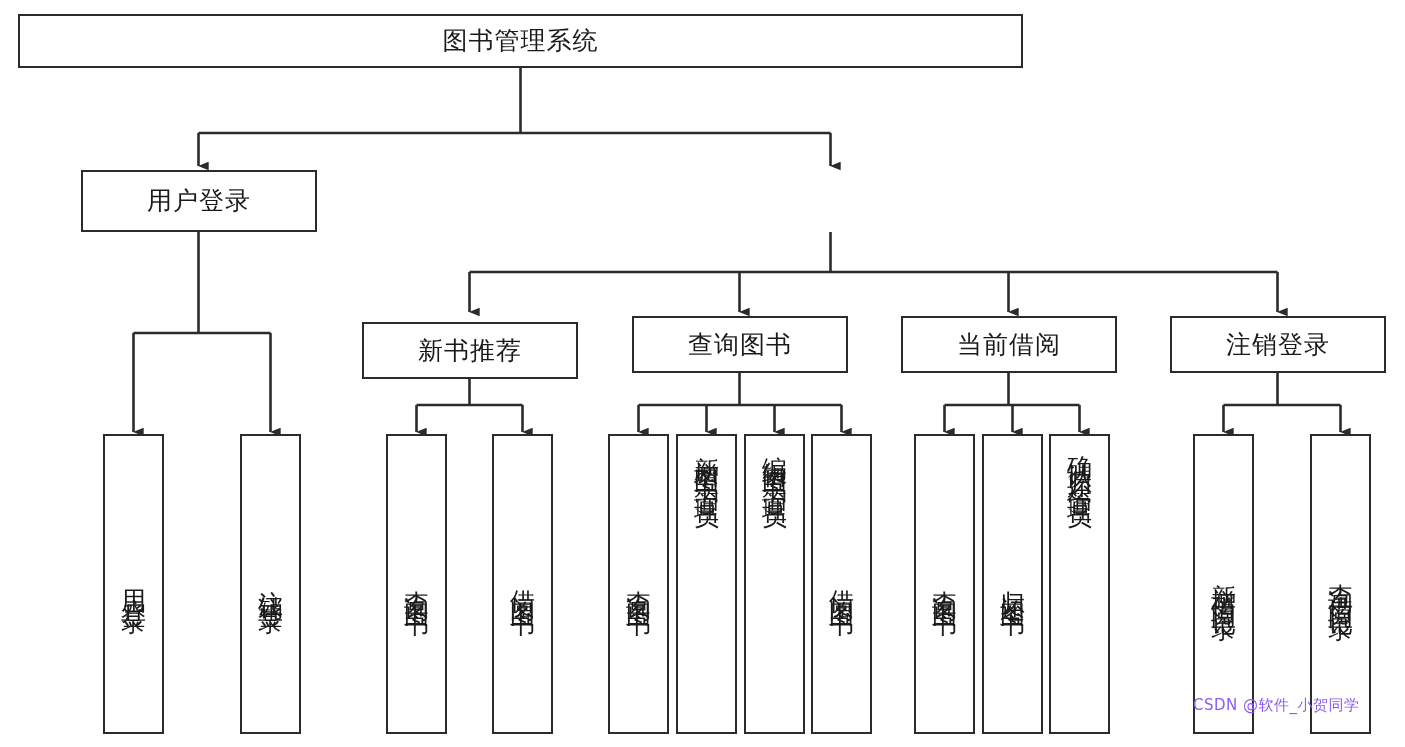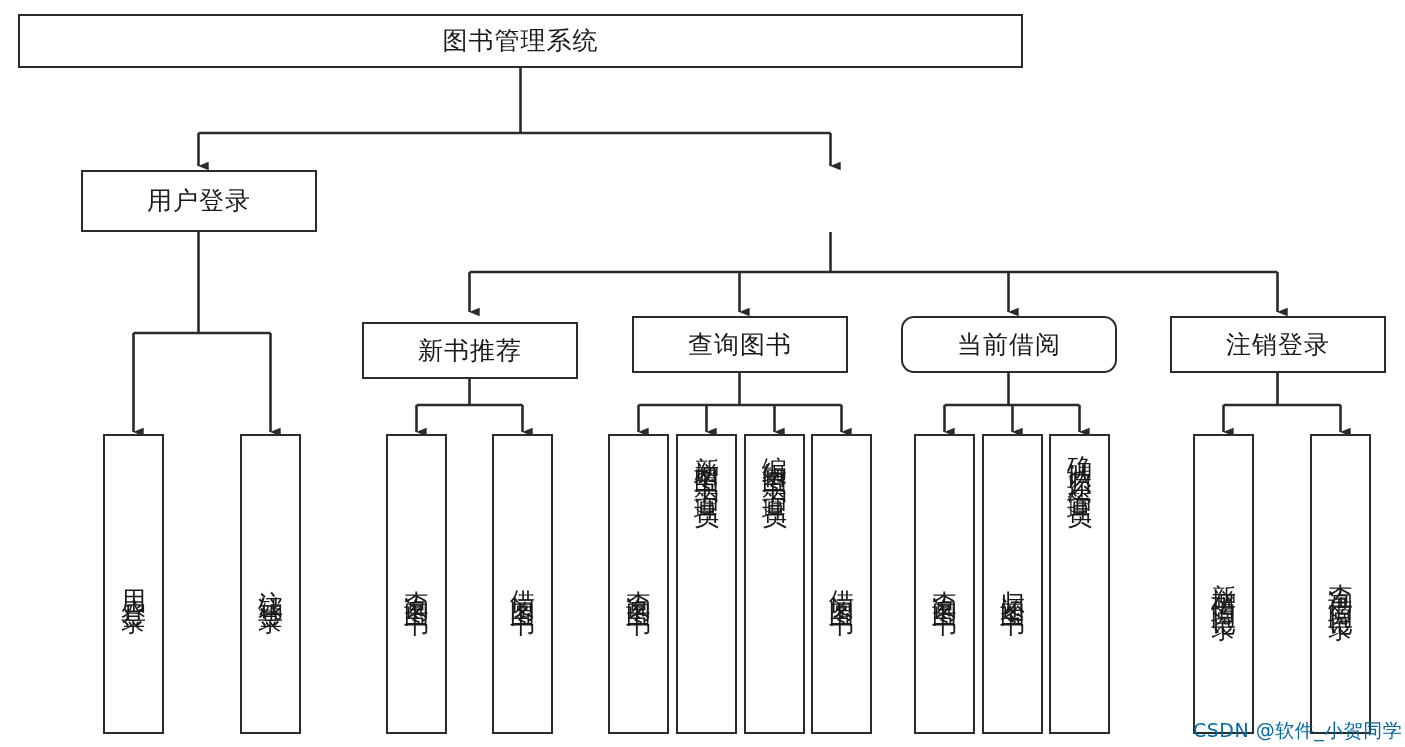--- a/index.html
+++ b/index.html
@@ -65,23 +65,23 @@
     line-height: 1.0;
     white-space: nowrap;
     margin: 0 auto;
   }
   .node.vert.center-text {
     align-items: center;
   }
   .watermark {
     position: absolute;
     left: 1193px;
-    top: 718px;
-    font-size: 19px;
-    color: #0369a1;
+    top: 696px;
+    font-size: 15px;
+    color: #8b5cf6;
     white-space: nowrap;
     letter-spacing: 0.5px;
     font-family: "DejaVu Sans", "Liberation Sans", sans-serif;
   }
 </style>
 </head>
 <body>
 
 <div id="diagram-root">
 
@@ -144,21 +144,21 @@
   <div class="node horiz" style="left:81px; top:170px; width:236px; height:62px;">
     <span class="label">用户登录</span>
   </div>
 
   <div class="node horiz" style="left:362px; top:316px; width:216px; height:57px;margin-top:6px;">
     <span class="label">新书推荐</span>
   </div>
   <div class="node horiz" style="left:632px; top:316px; width:216px; height:57px;">
     <span class="label">查询图书</span>
   </div>
-  <div class="node horiz" style="left:901px; top:316px; width:216px; height:57px;border-radius:13px;">
+  <div class="node horiz" style="left:901px; top:316px; width:216px; height:57px;">
     <span class="label">当前借阅</span>
   </div>
   <div class="node horiz" style="left:1170px; top:316px; width:216px; height:57px;">
     <span class="label">注销登录</span>
   </div>
 
   <div class="node vert center-text" style="left:103px; top:434px; width:61px; height:300px;">
     <span class="label">用户登录</span>
   </div>
   <div class="node vert center-text" style="left:240px; top:434px; width:61px; height:300px;">

